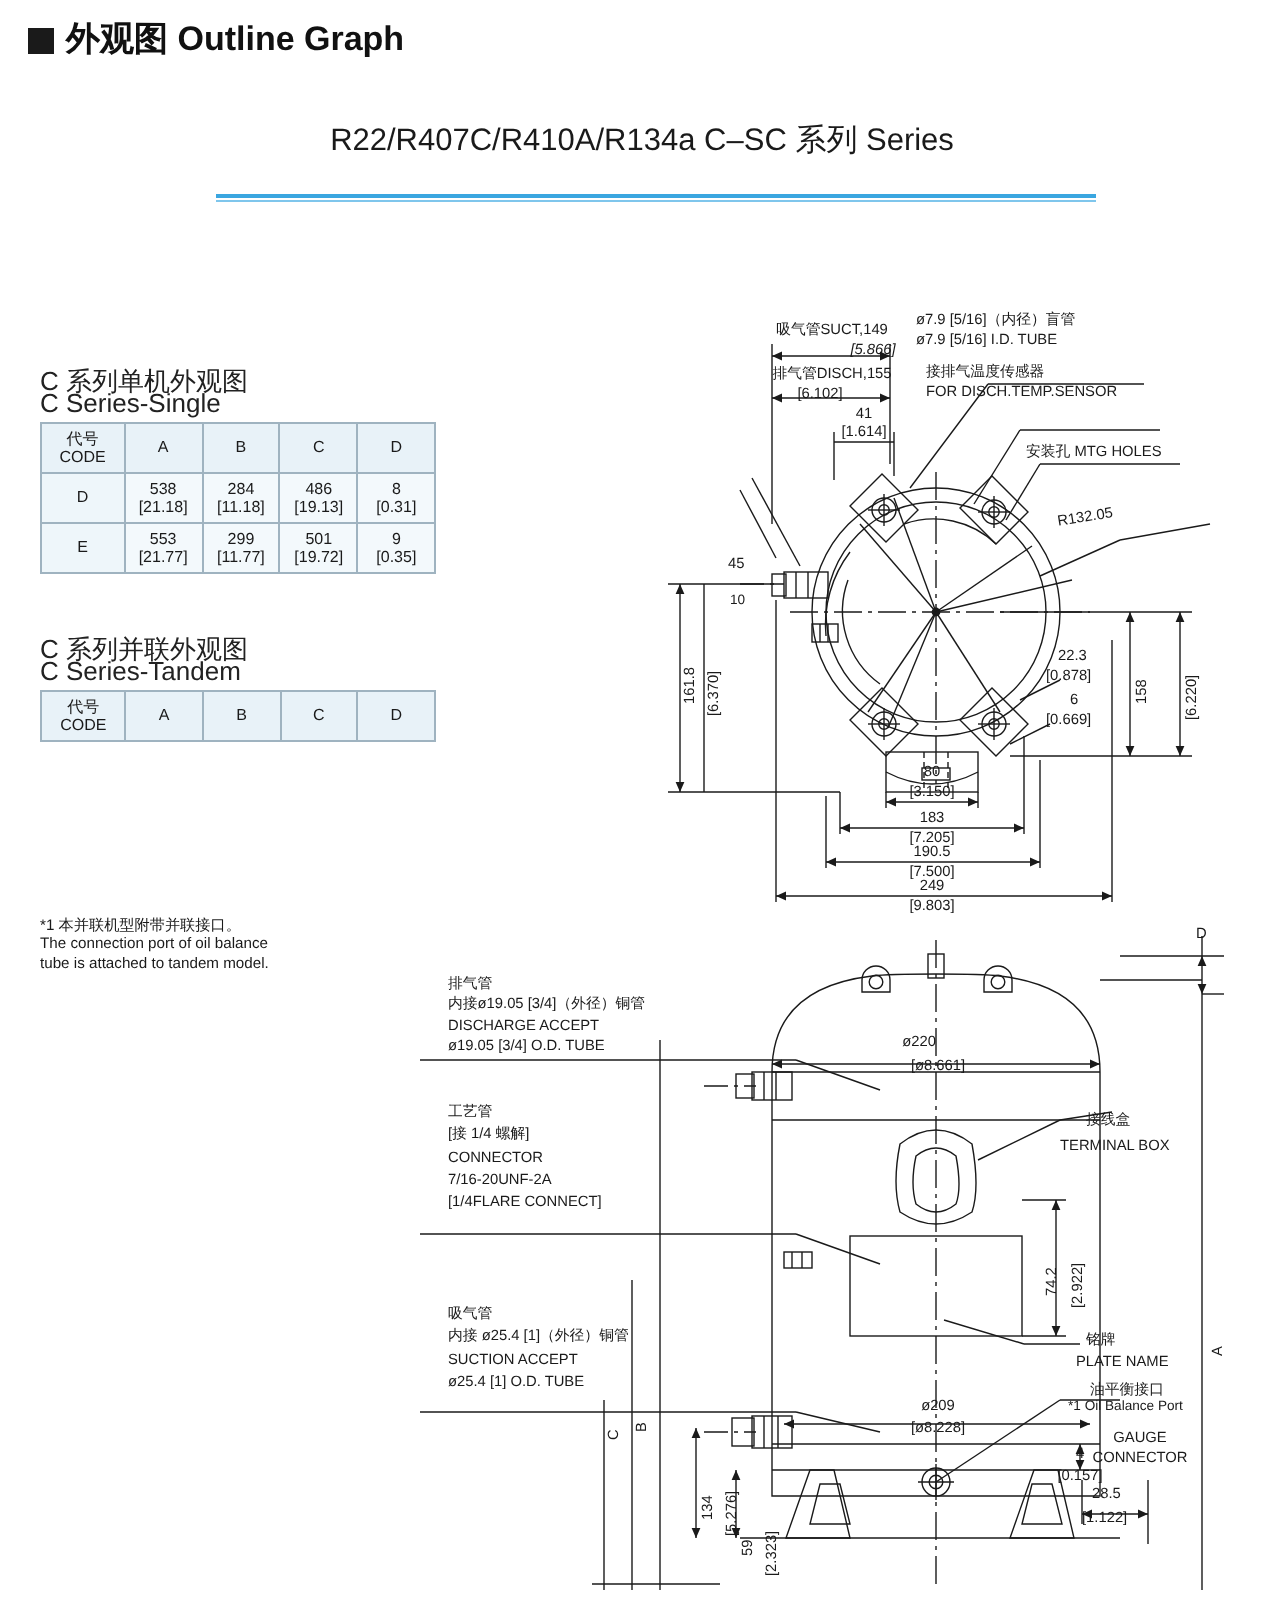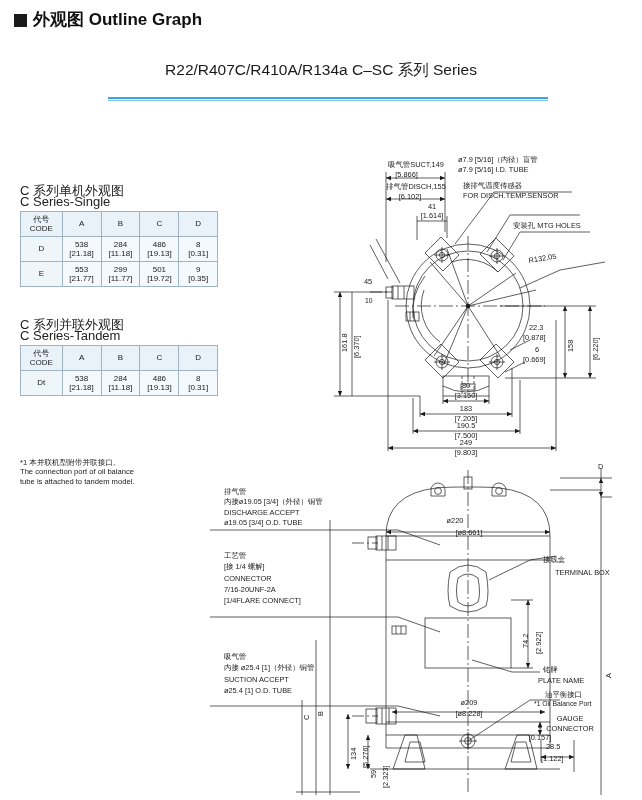--- a/index.html
+++ b/index.html
@@ -230,39 +230,20 @@
         <span class="cell-main">代号</span>
         <span class="cell-alt">CODE</span>
       </th>
       <th style="width:39px;">A</th>
       <th style="width:39px;">B</th>
       <th style="width:39px;">C</th>
       <th style="width:39px;">D</th>
     </tr>
   </thead>
   <tbody>
-    <tr>
-      <td class="code-cell">Dt</td>
-      <td>
-        <span class="cell-main">538</span>
-        <span class="cell-alt">[21.18]</span>
-      </td>
-      <td>
-        <span class="cell-main">284</span>
-        <span class="cell-alt">[11.18]</span>
-      </td>
-      <td>
-        <span class="cell-main">486</span>
-        <span class="cell-alt">[19.13]</span>
-      </td>
-      <td>
-        <span class="cell-main">8</span>
-        <span class="cell-alt">[0.31]</span>
-      </td>
-    </tr>
   </tbody>
 </table>
 
 <div id="note-block">
   <div>*1 本并联机型附带并联接口。</div>
   <div>The connection port of oil balance</div>
   <div>tube is attached to tandem model.</div>
 </div>
 
 <svg id="drawing" viewBox="0 0 642 800">
@@ -526,21 +507,21 @@
       <line x1="472" y1="660" x2="512" y2="672"></line>
       <line x1="512" y1="672" x2="540" y2="672"></line>
       <line x1="468" y1="741" x2="530" y2="700"></line>
       <line x1="530" y1="700" x2="560" y2="700"></line>
     </g>
   </g>
 </svg>
 
 <div>
   <div class="lbl c" style="left:386px; top:160px; width:60px;">吸气管SUCT,149</div>
-  <div class="lbl c" style="left:370px; top:170px; width:73px;">[5.866]</div>
+  <div class="lbl c" style="left:400px; top:170px; width:73px;font-style:italic;">[5.866]</div>
   <div class="lbl c" style="left:380px; top:182px; width:72px;">排气管DISCH,155</div>
   <div class="lbl c" style="left:386px; top:192px; width:48px;">[6.102]</div>
   <div class="lbl c" style="left:417px; top:202px; width:30px;">41</div>
   <div class="lbl c" style="left:412px; top:211px; width:40px;">[1.614]</div>
 
   <div class="lbl" style="left:458px; top:155px;">ø7.9 [5/16]（内径）盲管</div>
   <div class="lbl" style="left:458px; top:165px;">ø7.9 [5/16] I.D. TUBE</div>
   <div class="lbl" style="left:463px; top:181px;">接排气温度传感器</div>
   <div class="lbl" style="left:463px; top:191px;">FOR DISCH.TEMP.SENSOR</div>
   <div class="lbl" style="left:513px; top:221px;">安装孔 MTG HOLES</div>
@@ -581,31 +562,31 @@
   <div class="lbl" style="left:224px; top:574px;">CONNECTOR</div>
   <div class="lbl" style="left:224px; top:585px;">7/16-20UNF-2A</div>
   <div class="lbl" style="left:224px; top:596px;">[1/4FLARE CONNECT]</div>
 
   <div class="lbl" style="left:224px; top:652px;">吸气管</div>
   <div class="lbl" style="left:224px; top:663px;">内接 ø25.4 [1]（外径）铜管</div>
   <div class="lbl" style="left:224px; top:675px;">SUCTION ACCEPT</div>
   <div class="lbl" style="left:224px; top:686px;">ø25.4 [1]  O.D. TUBE</div>
 
   <div class="lbl" style="left:543px; top:555px;">接线盒</div>
-  <div class="lbl" style="left:555px; top:568px;">TERMINAL BOX</div>
+  <div class="lbl" style="left:530px; top:568px;">TERMINAL BOX</div>
 
   <div class="lbl" style="left:543px; top:665px;">铭牌</div>
   <div class="lbl" style="left:538px; top:676px;">PLATE NAME</div>
   <div class="lbl" style="left:545px; top:690px;">油平衡接口</div>
   <div class="lbl tiny" style="left:534px; top:700px;">*1 Oil Balance Port</div>
 
   <div class="lbl c" style="left:536px; top:714px; width:68px;">GAUGE</div>
   <div class="lbl c" style="left:528px; top:724px; width:84px;">CONNECTOR</div>
 
-  <div class="lbl c" style="left:432px; top:516px; width:46px;">ø220</div>
+  <div class="lbl c" style="left:422px; top:516px; width:46px;text-align:right;">ø220</div>
   <div class="lbl c" style="left:438px; top:528px; width:62px;">[ø8.661]</div>
   <div class="lbl c" style="left:446px; top:698px; width:46px;">ø209</div>
   <div class="lbl c" style="left:438px; top:709px; width:62px;">[ø8.228]</div>
 
   <div class="vert" style="left:521px; top:648px;">74.2</div>
   <div class="vert" style="left:534px; top:654px;">[2.922]</div>
 
   <div class="lbl c" style="left:528px; top:722px; width:24px;">4</div>
   <div class="lbl c" style="left:516px; top:733px; width:48px;">[0.157]</div>
   <div class="lbl" style="left:546px; top:742px;">28.5</div>

